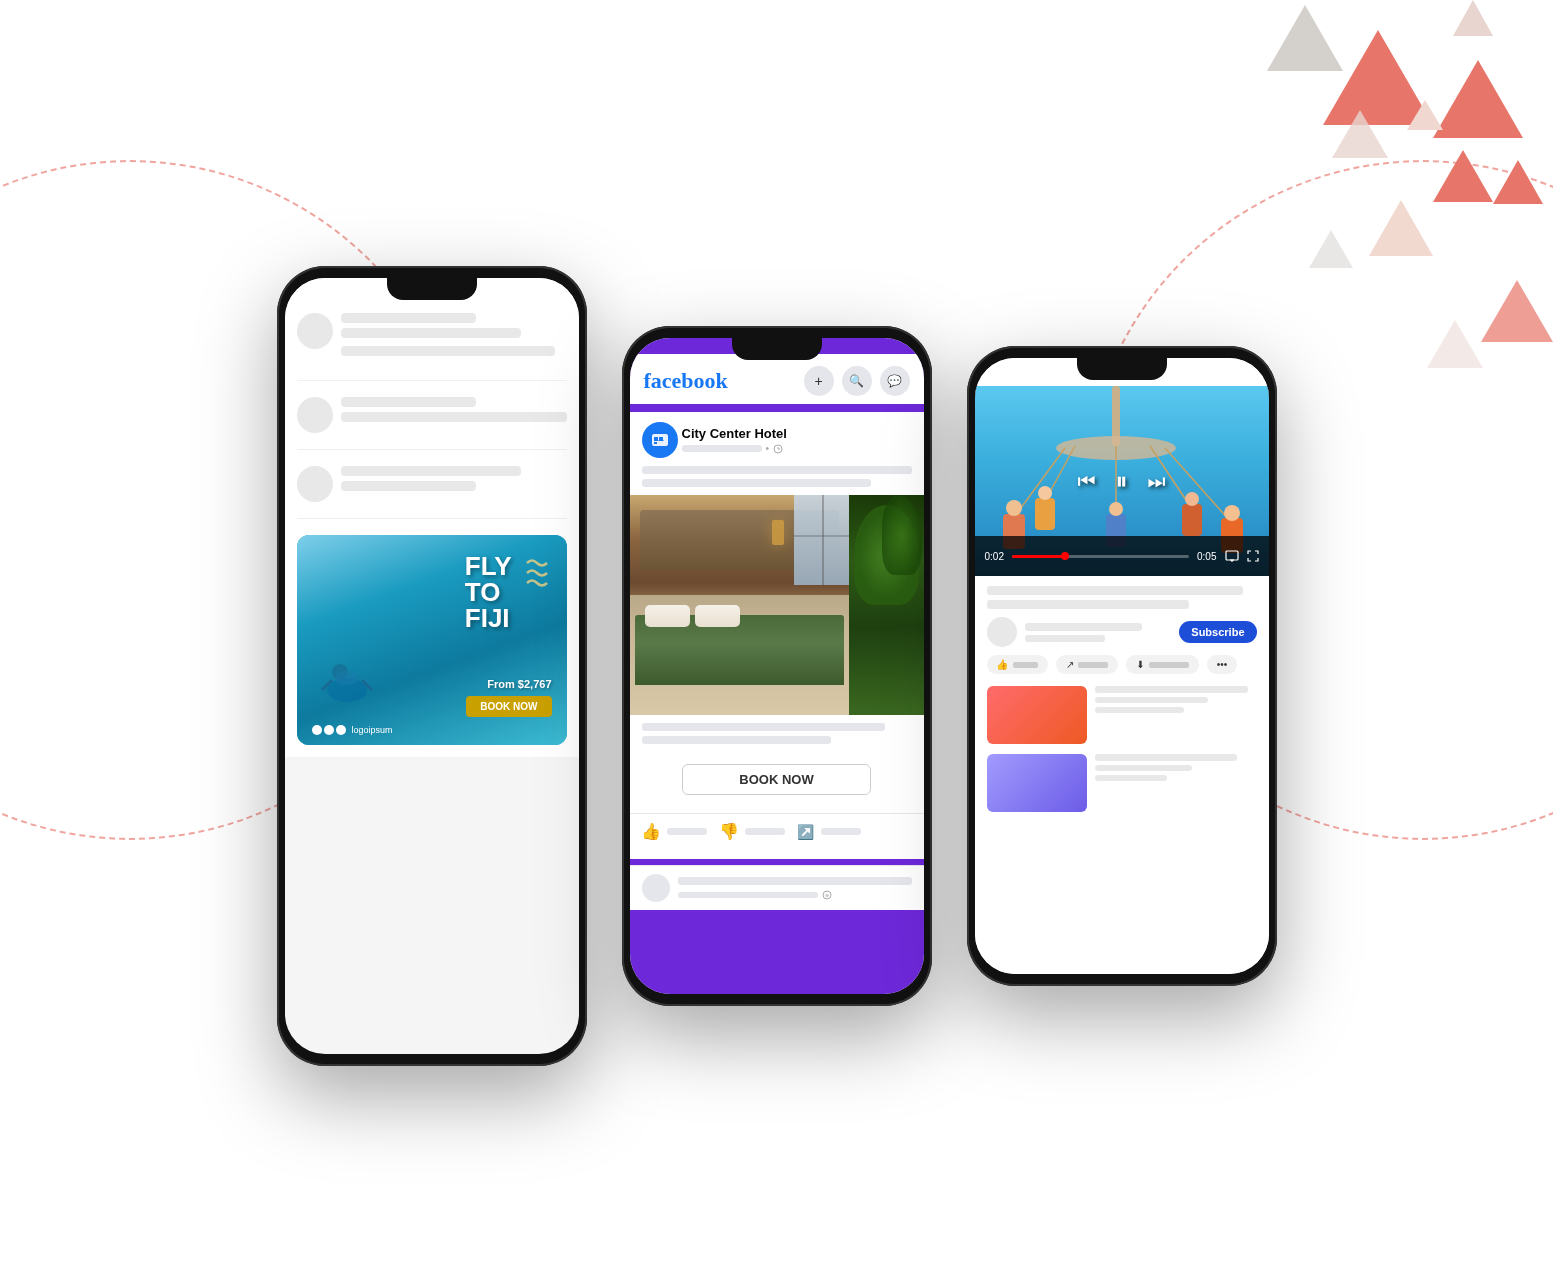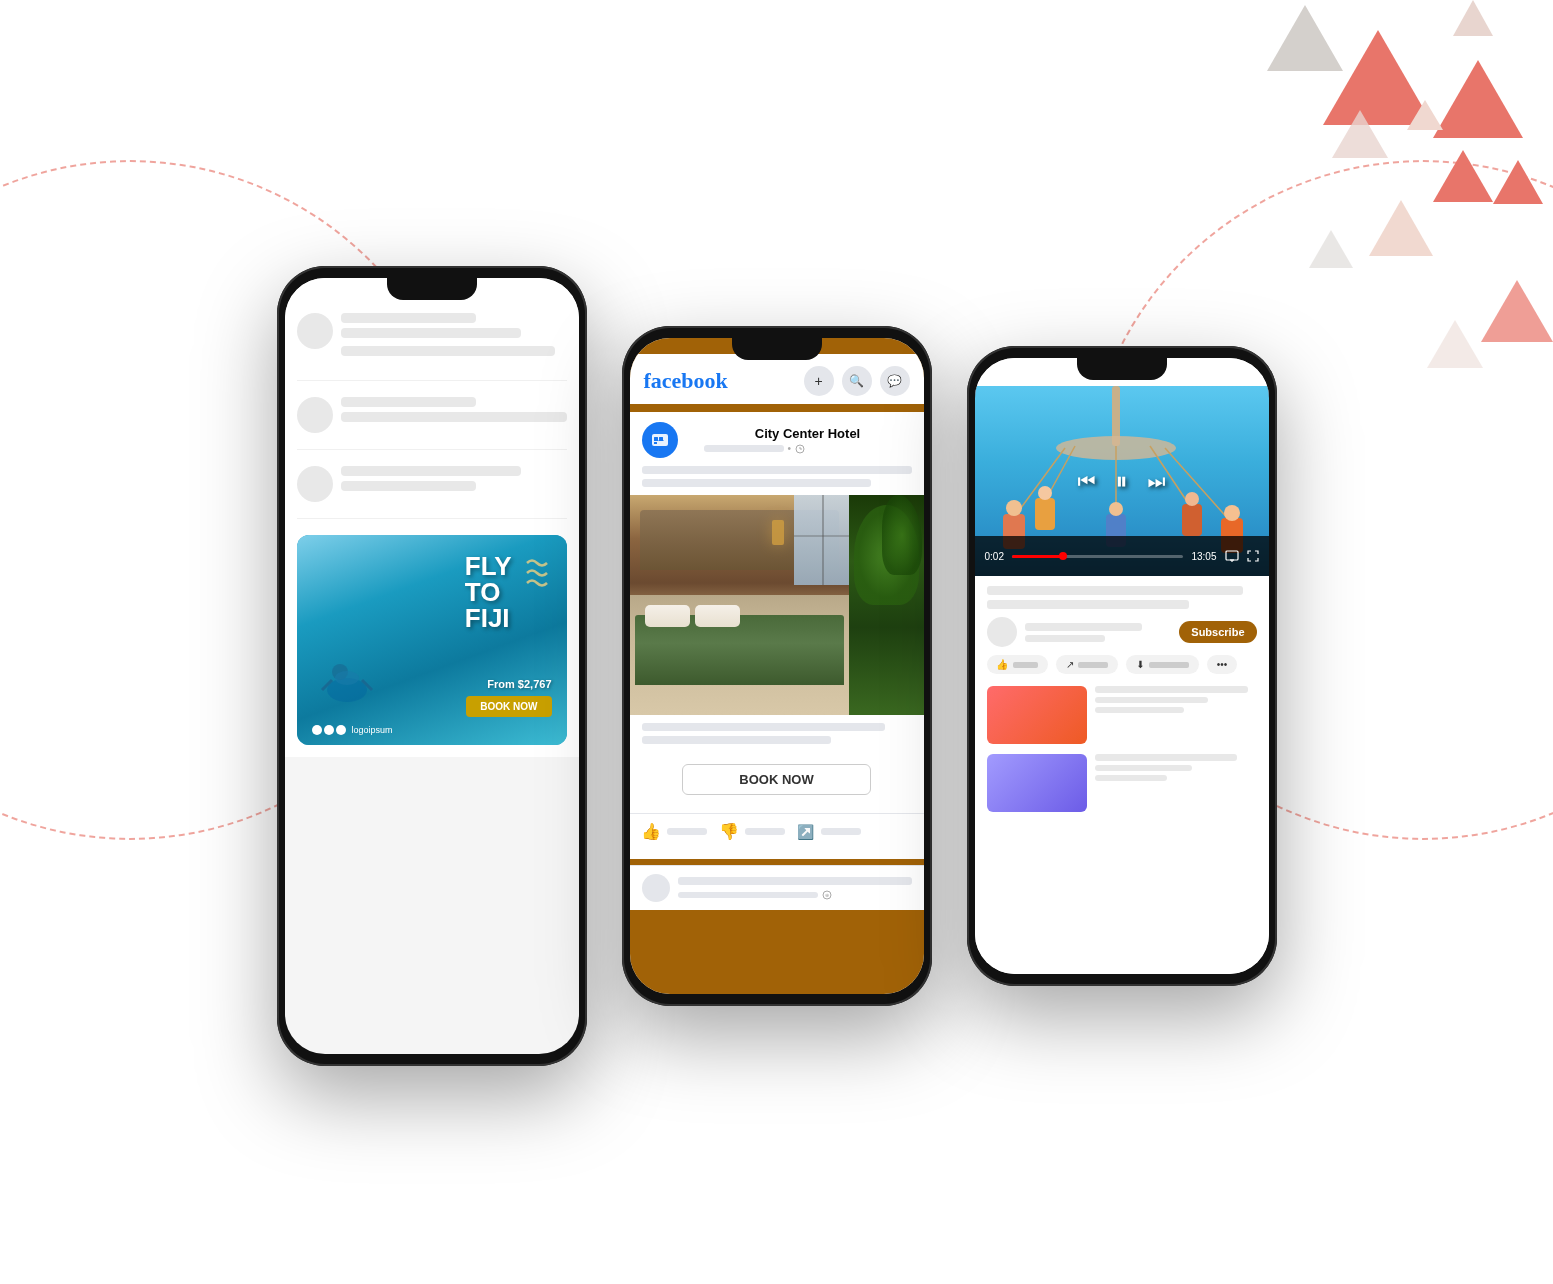--- a/index.html
+++ b/index.html
@@ -157,23 +157,22 @@
 
     .fb-post-card {
       background: #fff;
       margin: 8px 0 0;
       padding: 10px 0;
     }
 
     .fb-post-header {
       display: flex;
       align-items: center;
-      gap: 26px;
+      gap: 4px;
       padding: 0 12px 8px;
-      text-align: center;
     }
 
     .fb-avatar {
       width: 36px;
       height: 36px;
       border-radius: 50%;
       background: #1877f2;
       display: flex;
       align-items: center;
       justify-content: center;
@@ -328,21 +327,21 @@
 
     .yt-channel-avatar {
       width: 30px;
       height: 30px;
       border-radius: 50%;
       background: #e8e8e8;
       flex-shrink: 0;
     }
 
     .yt-subscribe-btn {
-      background: #a16207;
+      background: #1d4ed8;
       color: #fff;
       border: none;
       border-radius: 18px;
       padding: 5px 12px;
       font-size: 11px;
       font-weight: 700;
       cursor: pointer;
       margin-left: auto;
     }
 
@@ -477,21 +476,21 @@
           </div>
         </div>
 
       </div>
     </div>
   </div>
 
   <div class="phone phone-center">
     <div class="notch"></div>
     <div class="phone-screen">
-      <div class="center-screen" style="background:#a16207;overflow:hidden;height:100%;padding-top:16px;">
+      <div class="center-screen" style="background:#6d28d9;overflow:hidden;height:100%;padding-top:16px;">
 
         <div class="fb-header">
           <span class="fb-logo">facebook</span>
           <div class="fb-header-icons">
             <div class="fb-icon-circle">+</div>
             <div class="fb-icon-circle" style="font-size:12px;">🔍</div>
             <div class="fb-icon-circle" style="font-size:12px;">💬</div>
           </div>
         </div>
 
@@ -635,21 +634,21 @@
             <span style="color:#fff;font-size:24px;text-shadow:2px 2px 4px rgba(0,0,0,0.7);">⏸</span>
             <span style="color:#fff;font-size:20px;text-shadow:2px 2px 4px rgba(0,0,0,0.7);">⏭</span>
           </div>
 
           <div class="yt-controls-bar">
             <span class="yt-time">0:02</span>
             <div class="yt-progress-bar">
               <div class="yt-progress-fill"></div>
               <div class="yt-progress-dot"></div>
             </div>
-            <span class="yt-time">13:05</span>
+            <span class="yt-time">0:05</span>
 
             <svg width="14" height="12" viewBox="0 0 14 12">
                 <rect x="1" y="1" width="12" height="9" rx="1" stroke="white" stroke-width="1.2" fill="none"></rect>
                 <line x1="5" y1="10" x2="9" y2="10" stroke="white" stroke-width="1.2"></line>
                 <line x1="7" y1="10" x2="7" y2="12" stroke="white" stroke-width="1.2"></line>
               </svg>
 
             <svg width="12" height="12" viewBox="0 0 12 12">
                 <polyline points="1,4 1,1 4,1" stroke="white" stroke-width="1.2" fill="none"></polyline>
                 <polyline points="8,1 11,1 11,4" stroke="white" stroke-width="1.2" fill="none"></polyline>

